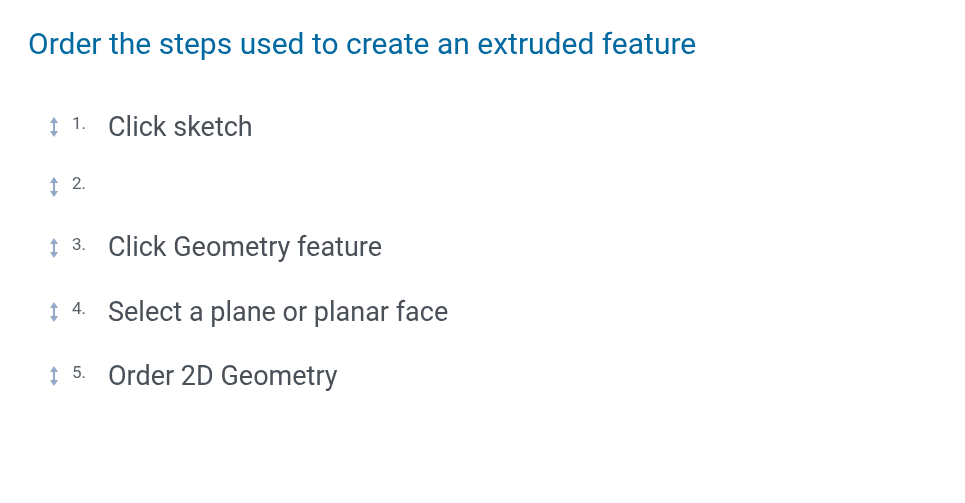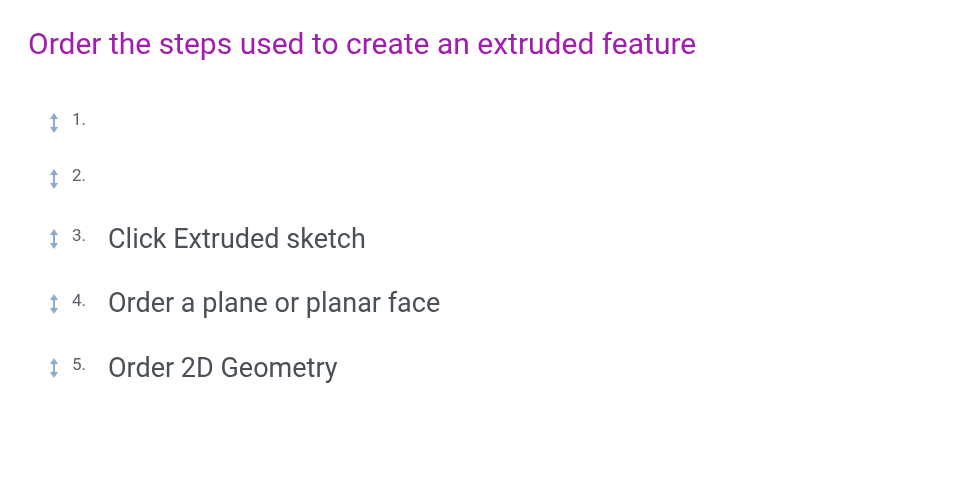--- a/index.html
+++ b/index.html
@@ -11,21 +11,21 @@
       font-family: -apple-system, BlinkMacSystemFont, 'Segoe UI', Roboto, Helvetica, Arial, sans-serif;
       background: #ffffff;
       padding: 24px 28px;
       width: 965px;
       min-height: 503px;
       color: #3a4046;
     }
     .question-title {
       font-size: 30px;
       font-weight: 400;
-      color: #a21caf;
+      color: #0369a1;
       margin-bottom: 48px;
       line-height: 1.3;
     }
     .ordered-list {
       list-style: none;
       padding-left: 18px;
     }
     .list-item {
       display: flex;
       align-items: center;
@@ -67,46 +67,47 @@
 <h1 class="question-title">Order the steps used to create an extruded feature</h1>
 
 <ol class="ordered-list">
   <li class="list-item">
     <span class="drag-handle">
       <svg viewBox="0 0 12 20" fill="currentColor">
         <path d="M6 0 L10 6 L7 6 L7 14 L10 14 L6 20 L2 14 L5 14 L5 6 L2 6 Z"></path>
       </svg>
     </span>
     <span class="item-number">1.</span>
+    <span class="item-text">Click sketch</span>
   </li>
   <li class="list-item">
     <span class="drag-handle">
       <svg viewBox="0 0 12 20" fill="currentColor">
         <path d="M6 0 L10 6 L7 6 L7 14 L10 14 L6 20 L2 14 L5 14 L5 6 L2 6 Z"></path>
       </svg>
     </span>
     <span class="item-number">2.</span>
   </li>
   <li class="list-item">
     <span class="drag-handle">
       <svg viewBox="0 0 12 20" fill="currentColor">
         <path d="M6 0 L10 6 L7 6 L7 14 L10 14 L6 20 L2 14 L5 14 L5 6 L2 6 Z"></path>
       </svg>
     </span>
     <span class="item-number">3.</span>
-    <span class="item-text">Click Extruded sketch</span>
+    <span class="item-text">Click Geometry feature</span>
   </li>
   <li class="list-item">
     <span class="drag-handle">
       <svg viewBox="0 0 12 20" fill="currentColor">
         <path d="M6 0 L10 6 L7 6 L7 14 L10 14 L6 20 L2 14 L5 14 L5 6 L2 6 Z"></path>
       </svg>
     </span>
     <span class="item-number">4.</span>
-    <span class="item-text">Order a plane or planar face</span>
+    <span class="item-text">Select a plane or planar face</span>
   </li>
   <li class="list-item">
     <span class="drag-handle">
       <svg viewBox="0 0 12 20" fill="currentColor">
         <path d="M6 0 L10 6 L7 6 L7 14 L10 14 L6 20 L2 14 L5 14 L5 6 L2 6 Z"></path>
       </svg>
     </span>
     <span class="item-number">5.</span>
     <span class="item-text">Order 2D Geometry</span>
   </li>

